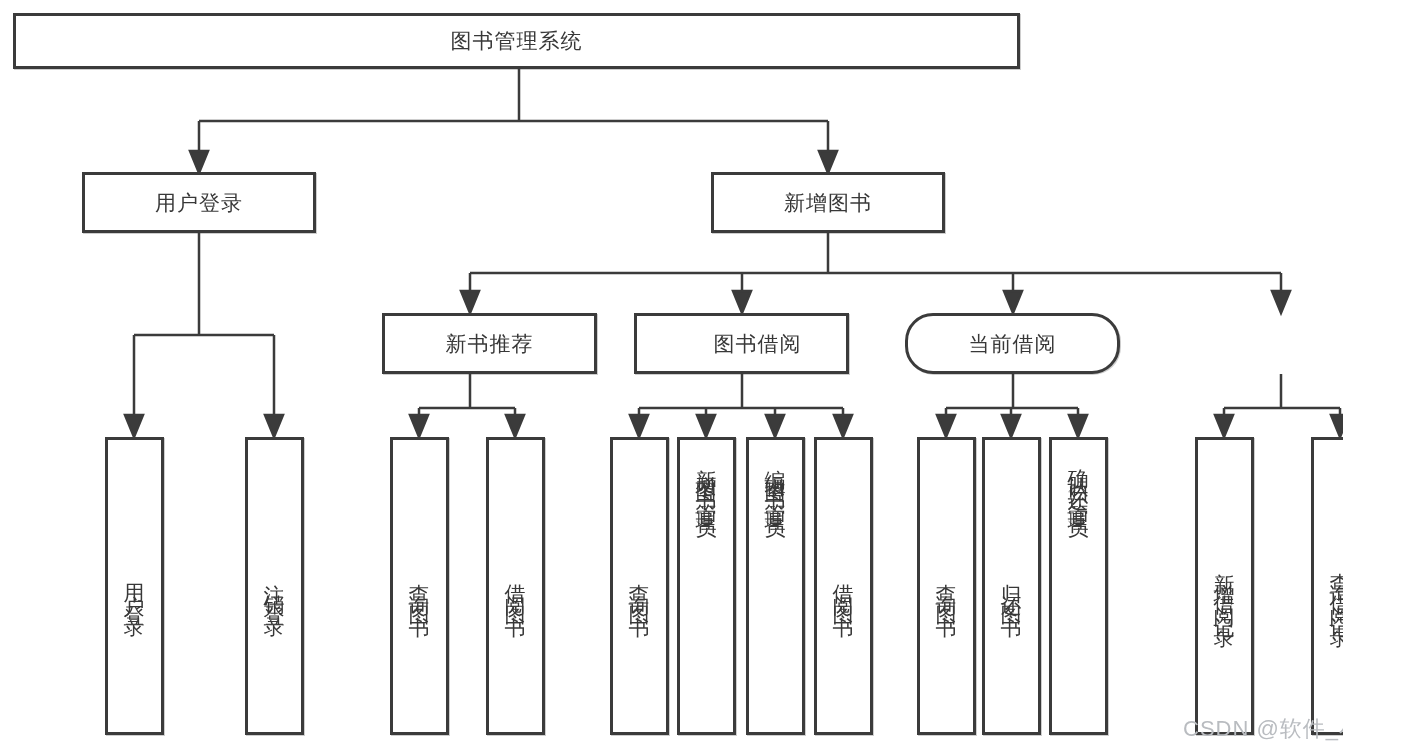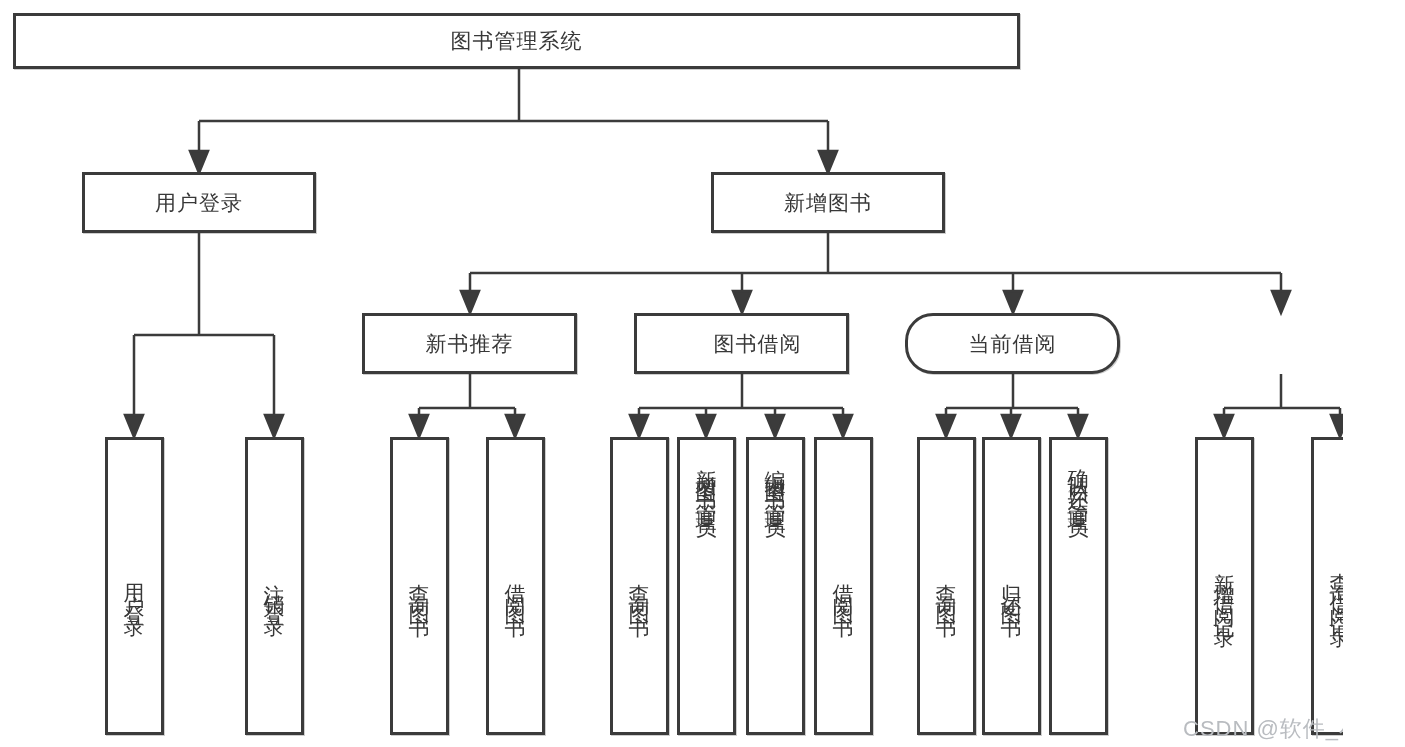--- a/index.html
+++ b/index.html
@@ -110,21 +110,21 @@
       <polygon points="1215,415 1233,415 1224,437"></polygon>
       <polygon points="1331,415 1349,415 1340,437"></polygon>
     </g>
   </svg>
 
   <div class="node h" style="left:13px; top:13px; width:1007px; height:56px;">图书管理系统</div>
 
   <div class="node h" style="left:82px; top:172px; width:234px;">用户登录</div>
   <div class="node h" style="left:711px; top:172px; width:234px;">新增图书</div>
 
-  <div class="node h" style="left:362px; top:313px; width:215px;">新书推荐</div>
+  <div class="node h" style="left:382px; top:313px; width:215px;">新书推荐</div>
   <div class="node h" style="left:634px; top:313px; width:215px;padding-left:32px;">图书借阅</div>
   <div class="node h" style="left:905px; top:313px; width:215px;border-radius:28px;">当前借阅</div>
 
   <div class="node leaf" style="left:105px;">用户登录</div>
   <div class="node leaf" style="left:245px;">注销登录</div>
 
   <div class="node leaf" style="left:390px;">查询图书</div>
   <div class="node leaf" style="left:486px;">借阅图书</div>
 
   <div class="node leaf" style="left:610px;">查询图书</div>

